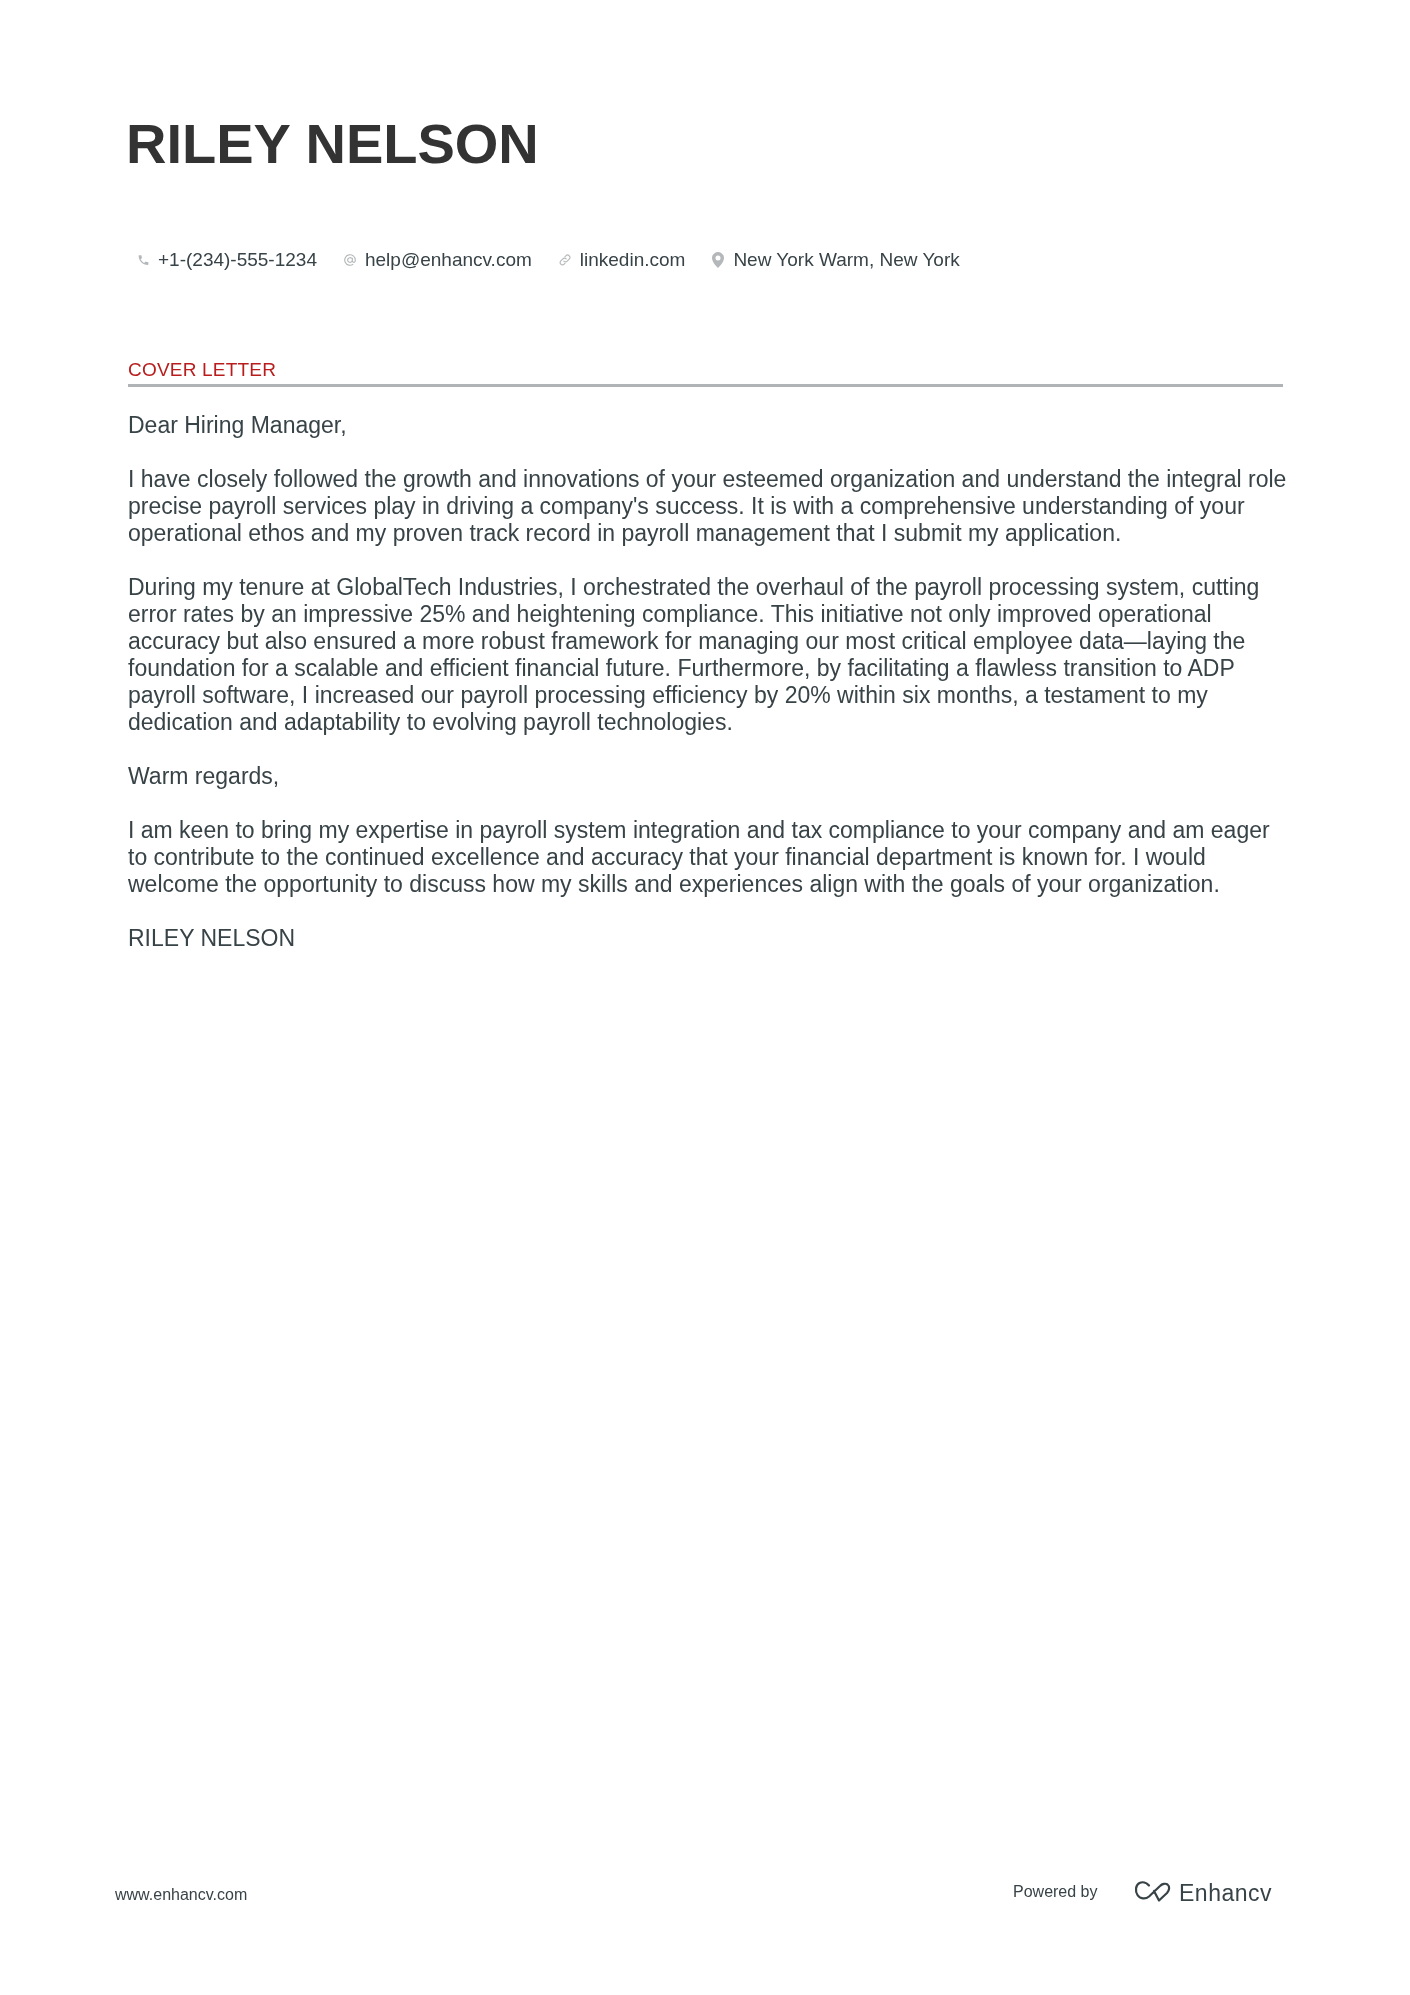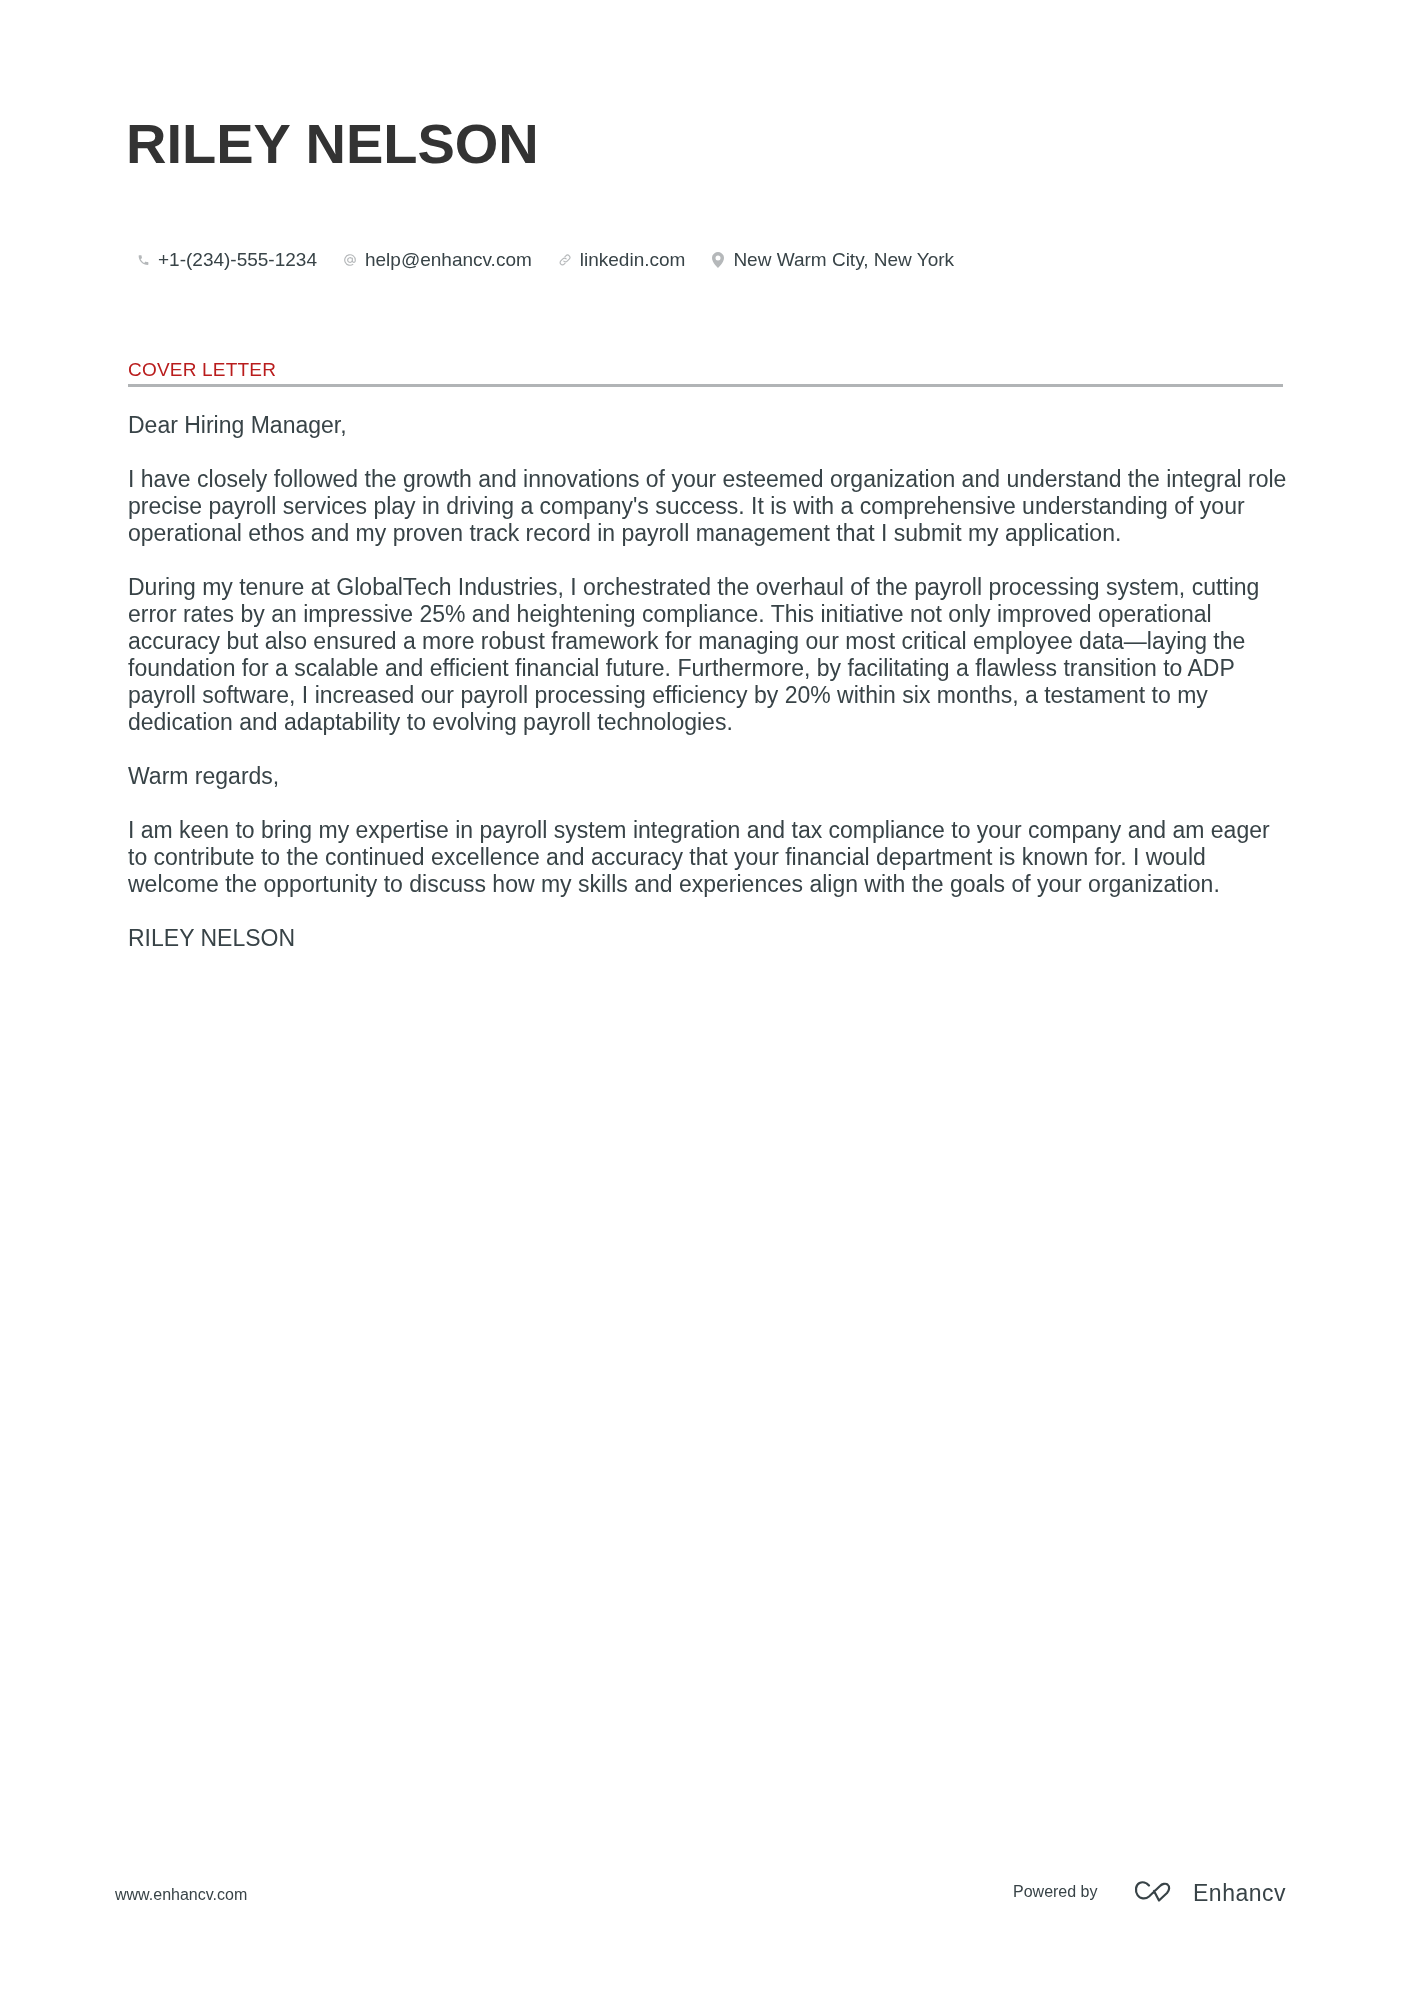--- a/index.html
+++ b/index.html
@@ -24,21 +24,21 @@
           font-size: 19px; color: #b91c1c; letter-spacing: 0.2px; line-height: 24px; font-weight: 400; }
   .rule { position: absolute; left: 128px; top: 384px; width: 1155px; height: 3px; background: #b1b4b6; }
 
   .letter { position: absolute; left: 128px; top: 412px; width: 1160px;
           font-size: 23px; line-height: 27px; color: #384347; }
   .letter p { margin: 0 0 27px 0; }
 
   .footer-url { position: absolute; left: 115px; top: 1886px; font-size: 16px; color: #384347; }
   .powered { position: absolute; left: 1013px; top: 1883px; font-size: 16px; color: #384347; }
   .logo { position: absolute; left: 1133px; top: 1880px; width: 150px; height: 26px; display: flex; align-items: center; }
-  .logo-word { font-size: 23px; color: #384347; margin-left: 14px; letter-spacing: 0.5px; line-height: 26px; }
+  .logo-word { font-size: 23px; color: #384347; margin-left: 0; letter-spacing: 0.5px; line-height: 26px; }
 </style>
 </head>
 <body>
 
 <div class="page">
 
   <h1 class="name">RILEY NELSON</h1>
 
 
   <div class="contacts">
@@ -65,21 +65,21 @@
           </svg>
       </span>
       <span>linkedin.com</span>
     </div>
     <div class="contact">
       <span class="ico">
         <svg width="12" height="16" viewBox="0 0 24 32">
             <path fill="#b5b8ba" d="M12 0C5.4 0 0 5.4 0 12c0 9 12 20 12 20s12-11 12-20C24 5.4 18.6 0 12 0zm0 17a5 5 0 1 1 0-10 5 5 0 0 1 0 10z"></path>
           </svg>
       </span>
-      <span>New Warm City, New York</span>
+      <span>New York Warm, New York</span>
     </div>
   </div>
 
   <h2 class="section-title">COVER LETTER</h2>
   <div class="rule"></div>
 
   <div class="letter">
     <p>Dear Hiring Manager,</p>
     <p>I have closely followed the growth and innovations of your esteemed organization and understand the integral role precise payroll services play in driving a company's success. It is with a comprehensive understanding of your operational ethos and my proven track record in payroll management that I submit my application.</p>
     <p>During my tenure at GlobalTech Industries, I orchestrated the overhaul of the payroll processing system, cutting error rates by an impressive 25% and heightening compliance. This initiative not only improved operational accuracy but also ensured a more robust framework for managing our most critical employee data—laying the foundation for a scalable and efficient financial future. Furthermore, by facilitating a flawless transition to ADP payroll software, I increased our payroll processing efficiency by 20% within six months, a testament to my dedication and adaptability to evolving payroll technologies.</p>

